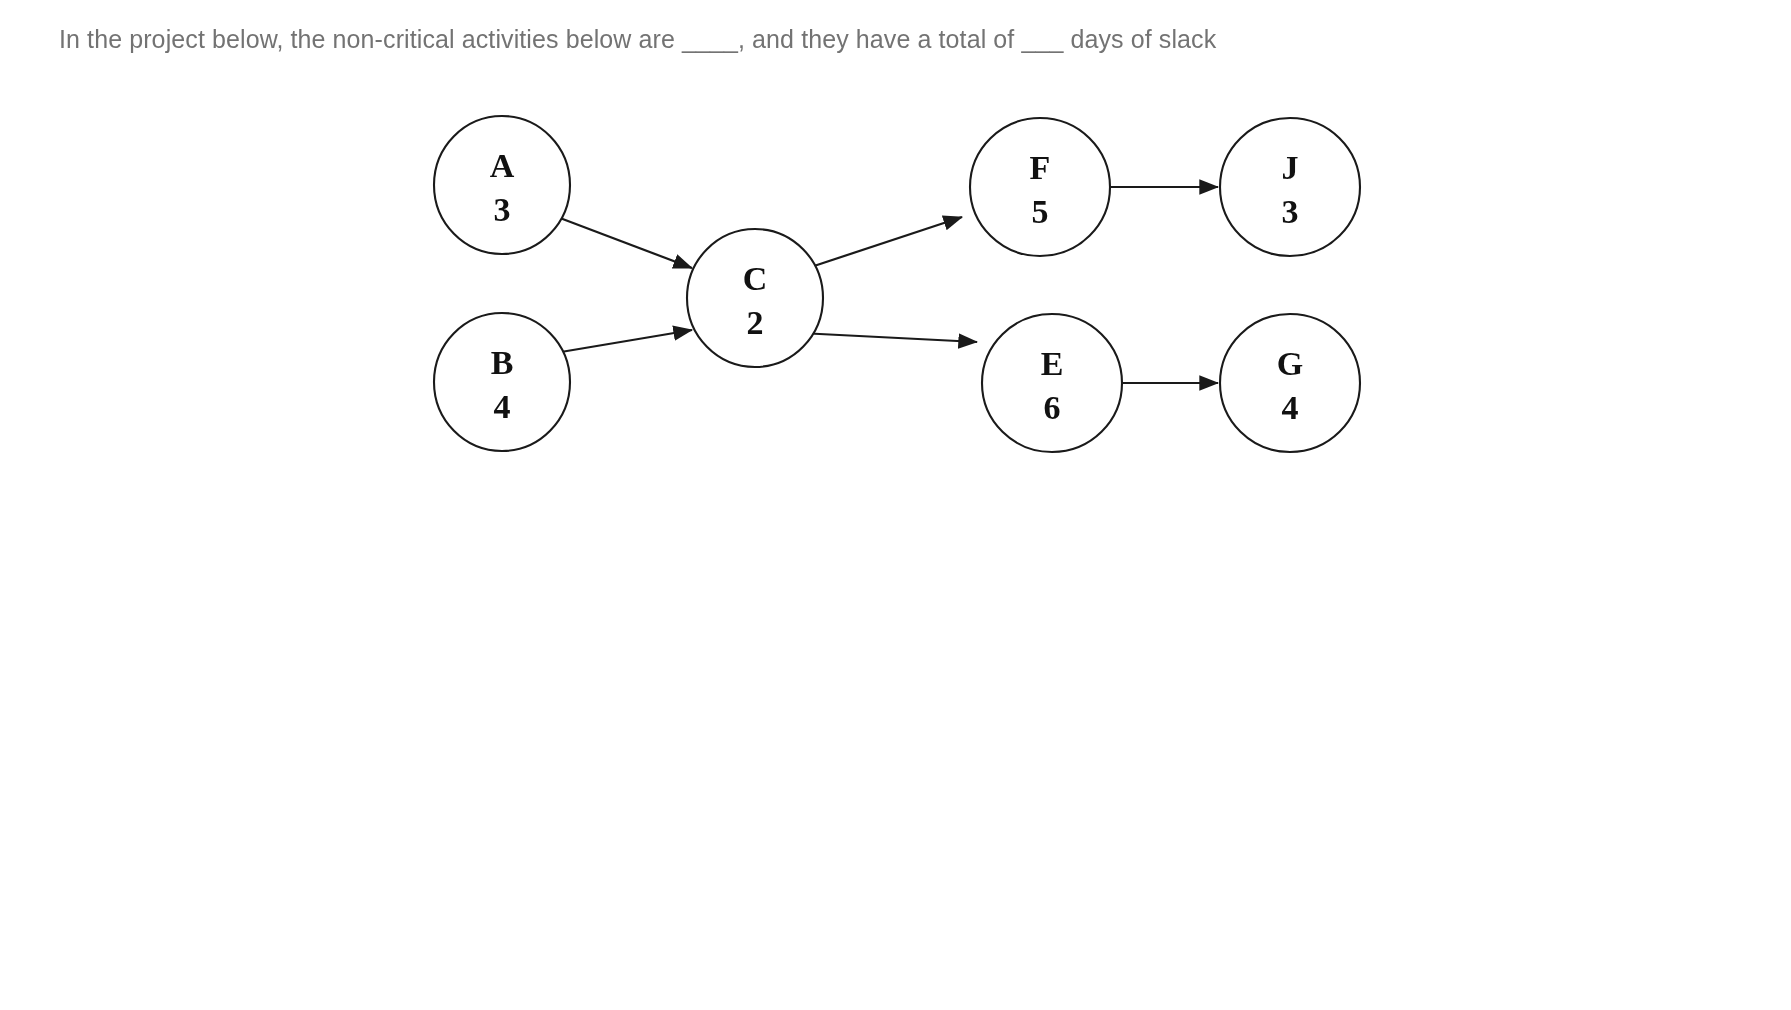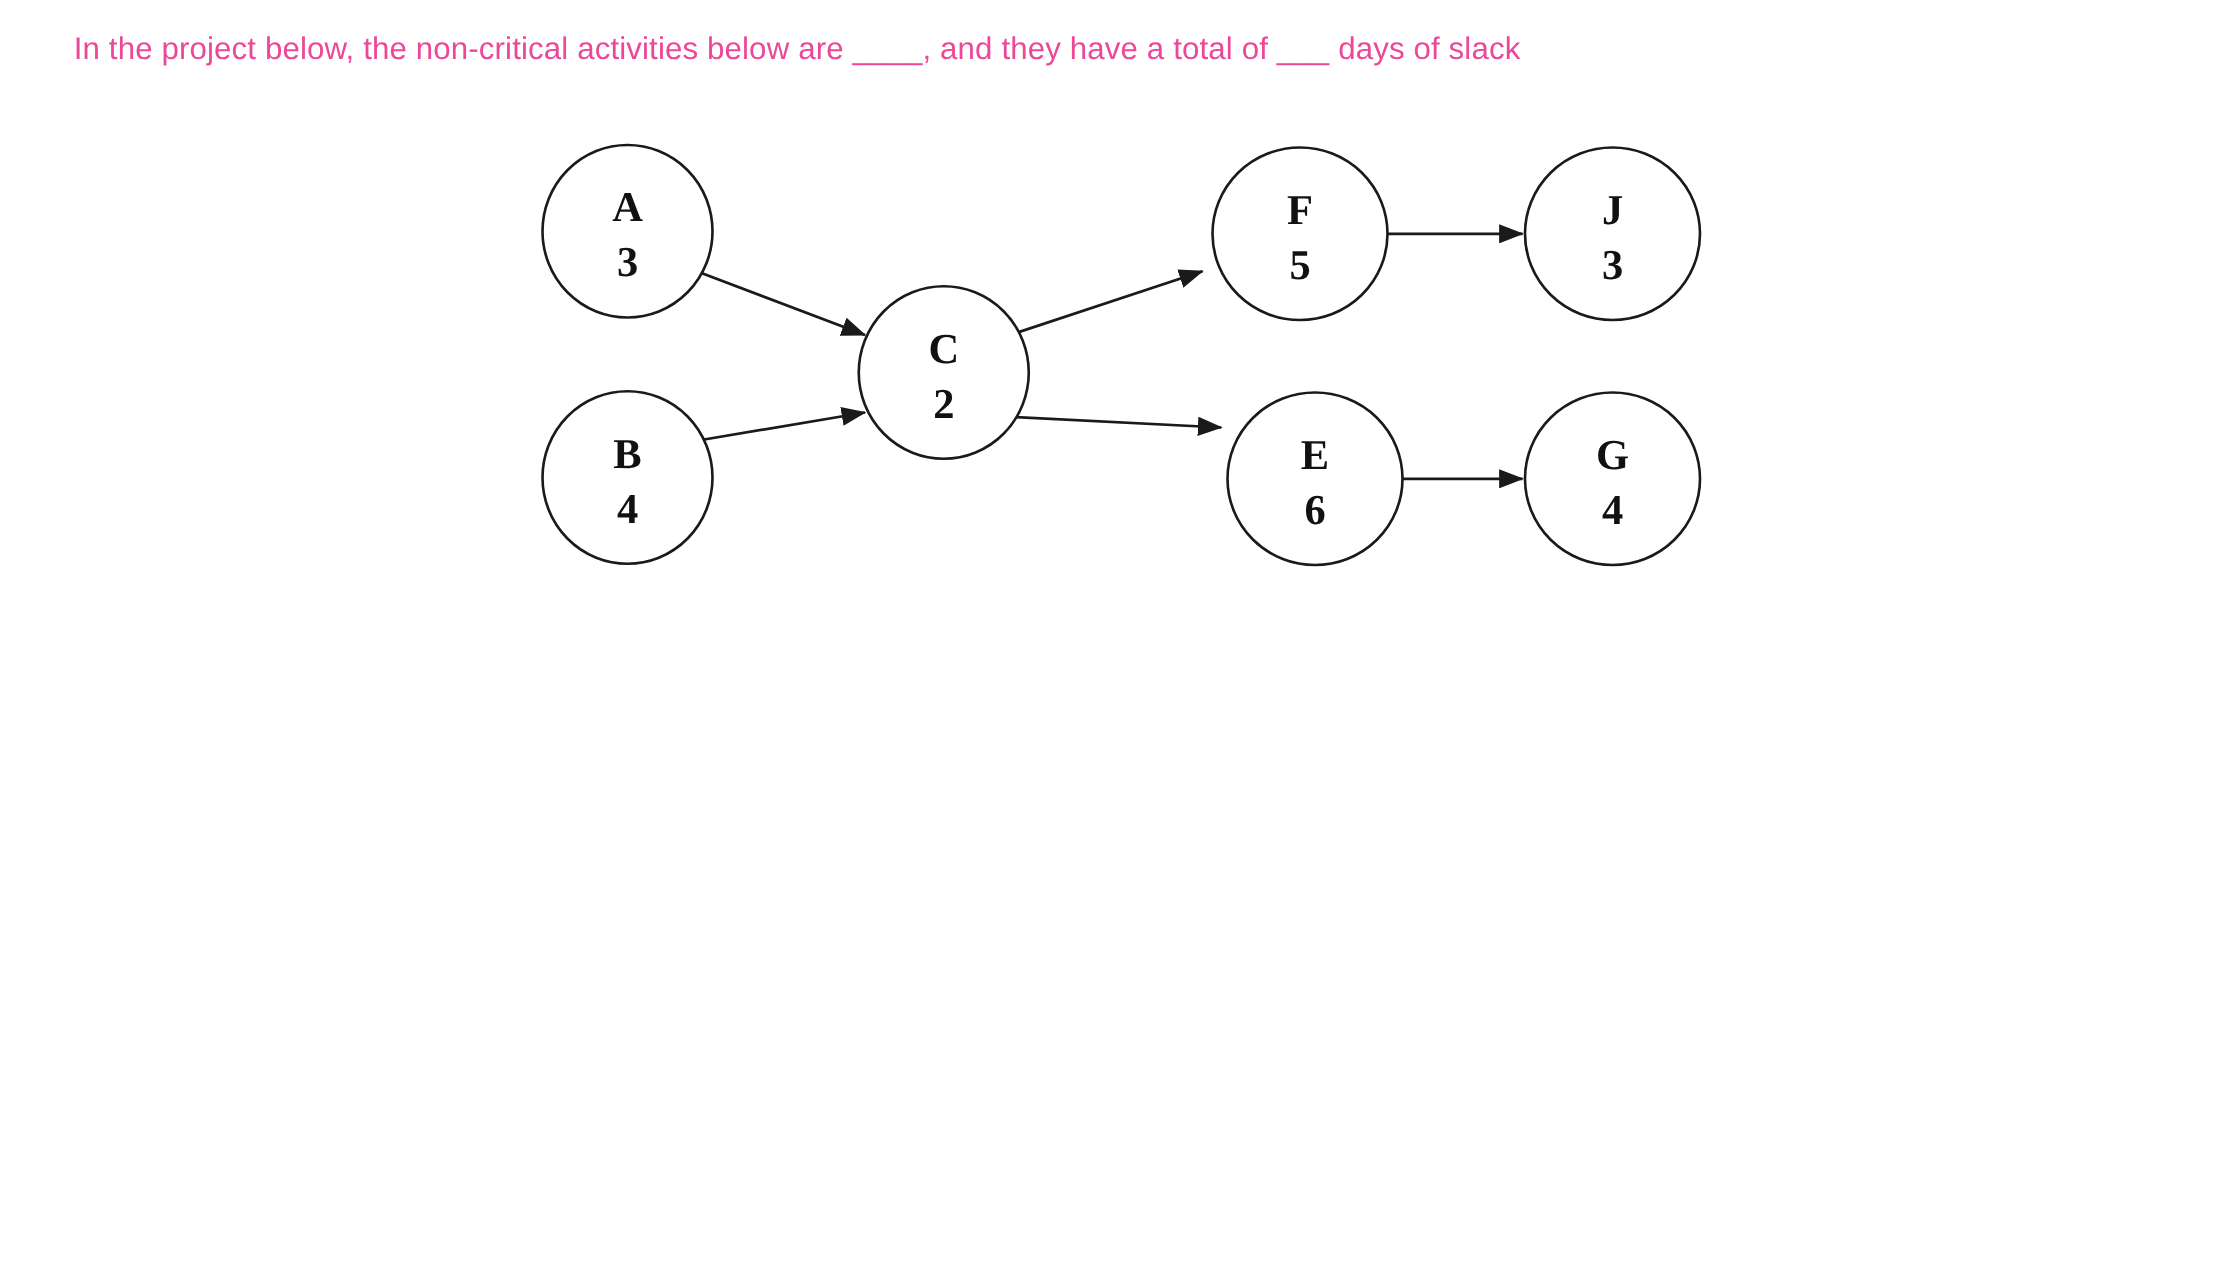--- a/index.html
+++ b/index.html
@@ -17,21 +17,21 @@
     overflow: hidden;
   }
 
   #question-text {
     position: absolute;
     left: 59px;
     top: 22px;
     font-size: 25px;
     line-height: 34px;
     letter-spacing: 0.1px;
-    color: #ec4899;
+    color: #737373;
     white-space: nowrap;
     font-weight: 400;
   }
 
   #network-diagram {
     position: absolute;
     left: 0px;
     top: 90px;
     width: 1500px;
     height: 400px;

